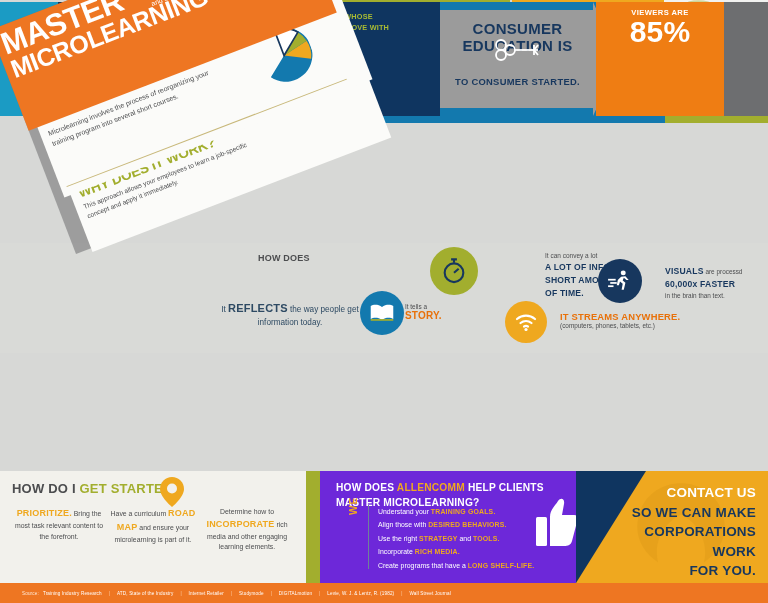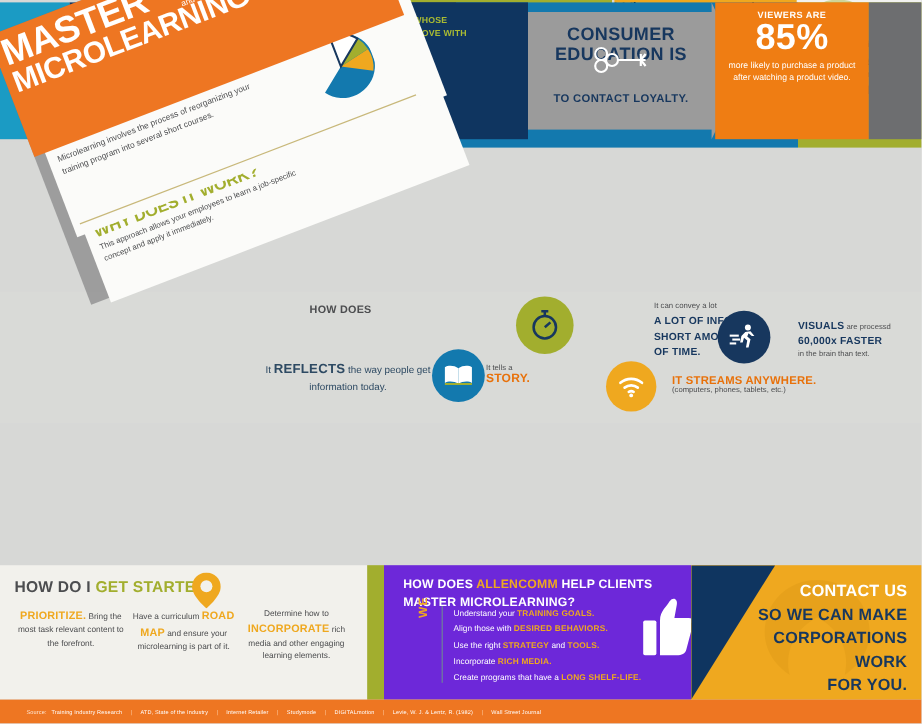--- a/index.html
+++ b/index.html
@@ -437,28 +437,27 @@
   <div class="abs" style="left:490px;top:38px;width:60px;height:24px">
     <svg width="56" height="24" viewBox="0 0 56 24" fill="none" stroke="#ffffff" stroke-width="1.8">
       <circle cx="11" cy="7" r="5"></circle>
         <circle cx="11" cy="17" r="5"></circle>
         <circle cx="20" cy="12" r="5"></circle>
       <path d="M25 12 H48"></path>
         <path d="M44 7 v10"></path>
         <path d="M48 7 l-4 5 4 5"></path>
     </svg>
   </div>
-  <div class="abs ce2 cond">TO CONTACT LOYALTY.</div>
+  <div class="abs ce2 cond">TO CONSUMER STARTED.</div>
 
   <div class="abs r4-orange"></div>
   <div class="abs r4-dgrey"></div>
   <div class="abs v85">
     <div class="t cond">VIEWERS ARE</div>
     <div class="n cond">85%</div>
-    <div class="s">more likely to purchase a product after watching a product video.</div>
   </div>
 
   <div class="abs row5">
     <div class="abs r5-white">
       <div class="gs-title cond">
         <span>HOW DO I </span><span class="g">GET STARTED?</span>
       </div>
       <div class="abs" style="left:160px;top:6px;width:26px;height:30px">
         <svg width="24" height="30" viewBox="0 0 24 30" fill="#efa81f">
           <path d="M12 0 C5.4 0 0 5.4 0 12 C0 20 12 30 12 30 C12 30 24 20 24 12 C24 5.4 18.6 0 12 0 Z"></path>

